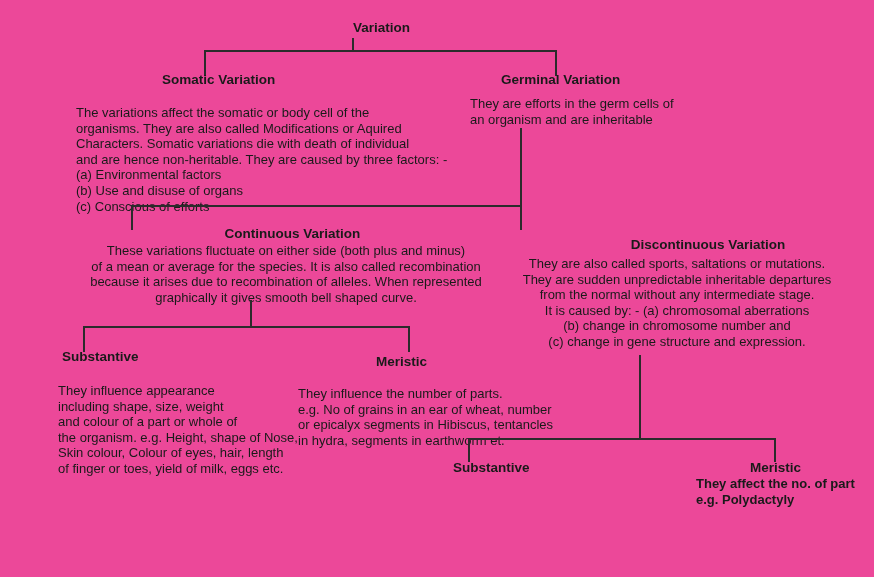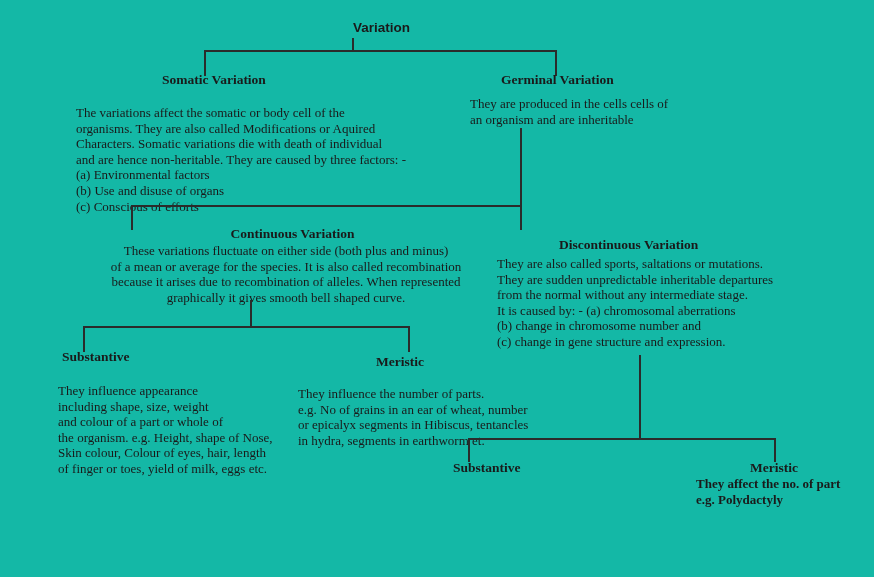--- a/index.html
+++ b/index.html
@@ -9,35 +9,34 @@
     background: #ffffff;
   }
   body {
     font-family: "Liberation Sans", "DejaVu Sans", sans-serif;
     color: #1a1a1a;
   }
   #canvas {
     position: relative;
     width: 874px;
     height: 577px;
-    background: #14b8a6;
+    background: #ec4899;
     overflow: hidden;
   }
   
   .conn {
     position: absolute;
     background: #2b2b2b;
   }
   .conn.h { height: 2px; }
   .conn.v { width: 2px; }
 
   
   .node {
     position: absolute;
-    font-family: Liberation Serif, serif;
   }
   .node-title {
     font-weight: bold;
     font-size: 13.5px;
     line-height: 16px;
     white-space: nowrap;
   }
   .node-body {
     font-size: 13px;
     line-height: 15.6px;
@@ -74,41 +73,41 @@
 organisms. They are also called Modifications or Aquired
 Characters. Somatic variations die with death of individual
 and are hence non-heritable. They are caused by three factors: -
 (a) Environmental factors
 (b) Use and disuse of organs
 (c) Conscious of efforts</div>
   </div>
 
   <div class="node" style="left:470px; top:72px; width:280px;">
     <div class="node-title" style="padding-left:31px;">Germinal Variation</div>
-    <div class="node-body" style="margin-top:8px;">They are produced in the cells cells of
+    <div class="node-body" style="margin-top:8px;">They are efforts in the germ cells of
 an organism and are inheritable</div>
   </div>
 
   <div class="conn v" style="left: 520px; top: 128px; height: 78px; background: rgb(43, 43, 43);"></div>
 
   <div class="conn h" style="left: 131px; top: 205px; width: 391px; background: rgb(43, 43, 43);"></div>
 
   <div class="conn v" style="left: 131px; top: 205px; height: 25px; background: rgb(43, 43, 43);"></div>
 
   <div class="conn v" style="left: 520px; top: 205px; height: 25px; background: rgb(43, 43, 43);"></div>
 
   <div class="node" style="left:76px; top:226px; width:420px;text-align:center;">
     <div class="node-title" style="padding-left:13px;">Continuous Variation</div>
     <div class="node-body" style="margin-top:1px;">These variations fluctuate on either side (both plus and minus)
 of a mean or average for the species. It is also called recombination
 because it arises due to recombination of alleles. When represented
 graphically it gives smooth bell shaped curve.</div>
   </div>
 
-  <div class="node" style="left:497px; top:237px; width:360px;">
+  <div class="node" style="left:497px; top:237px; width:360px;text-align:center;">
     <div class="node-title" style="padding-left:62px;">Discontinuous Variation</div>
     <div class="node-body" style="margin-top:3px;">They are also called sports, saltations or mutations.
 They are sudden unpredictable inheritable departures
 from the normal without any intermediate stage.
 It is caused by: - (a) chromosomal aberrations
 (b) change in chromosome number and
 (c) change in gene structure and expression.</div>
   </div>
 
   <div class="conn v" style="left: 250px; top: 300px; height: 28px; background: rgb(43, 43, 43);"></div>

